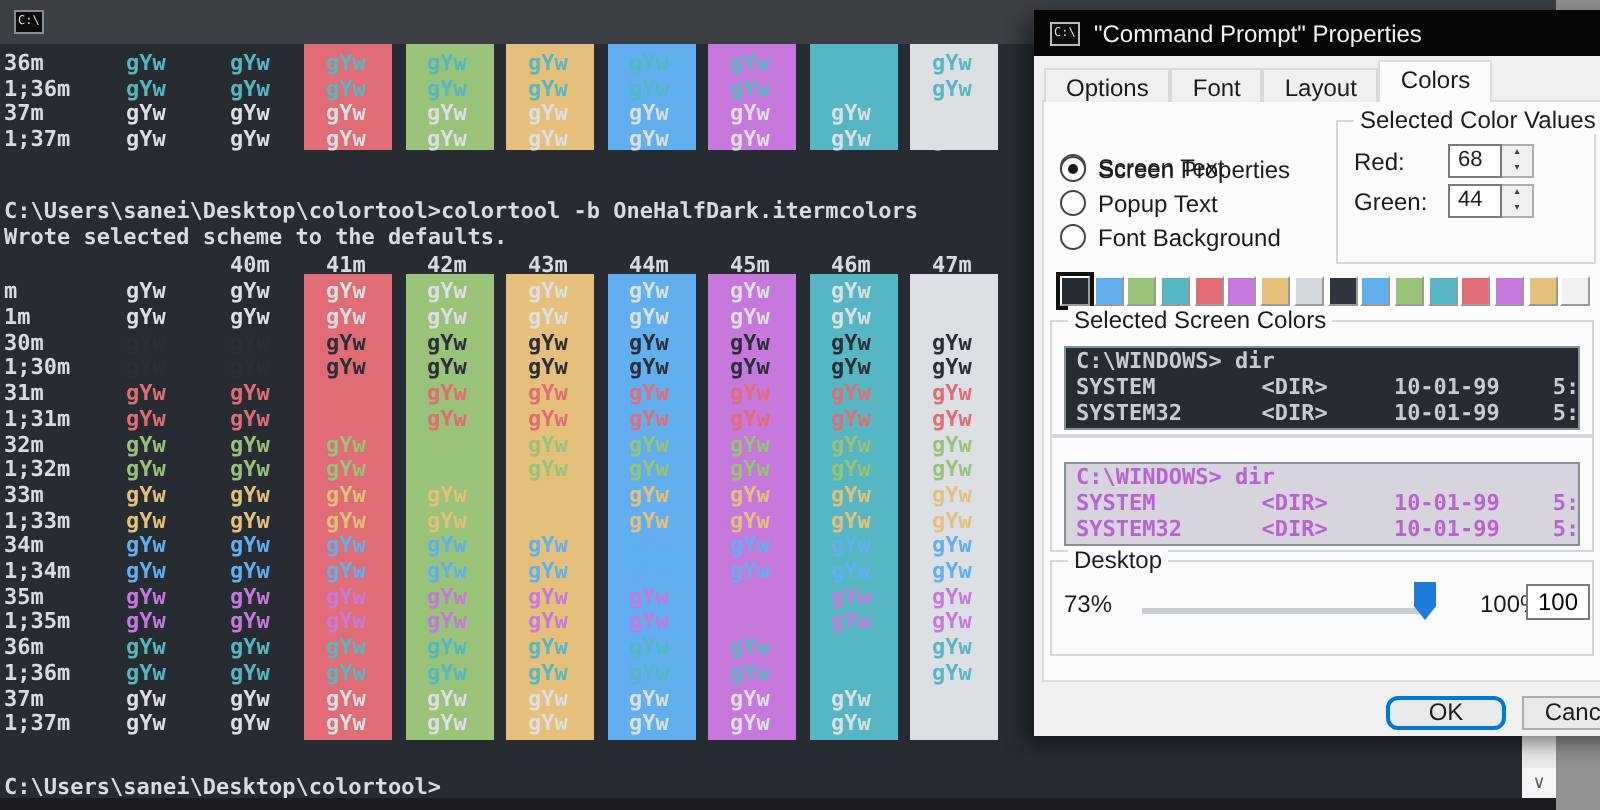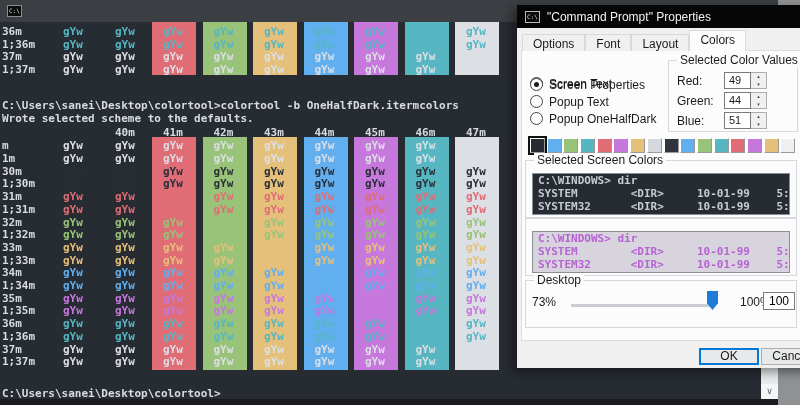--- a/index.html
+++ b/index.html
@@ -155,44 +155,36 @@
   <div class="radio-row" style="top:72px;">
     <span class="radio-circle checked"></span>
     <span class="radio-label">Screen Properties</span>
   </div>
   <div class="radio-row" style="top:89px;">
     <span class="radio-circle"></span>
     <span class="radio-label">Popup Text</span>
   </div>
   <div class="radio-row" style="top:106px;">
     <span class="radio-circle"></span>
-    <span class="radio-label">Popup OneHalfDark</span>
+    <span class="radio-label">Font Background</span>
   </div>
 
   <div class="groupbox" style="left:151px; top:55px; width:130px; height:72px;">
     <span class="groupbox-title">Selected Color Values</span>
     <div class="cv-row" style="top:11px;">
       <span class="cv-label">Red:</span>
-      <span class="cv-box">49</span>
+      <span class="cv-box">68</span>
       <span class="spinner">
         <span class="spin-half">▴</span>
         <span class="spin-half">▾</span>
       </span>
     </div>
     <div class="cv-row" style="top:31px;">
       <span class="cv-label">Green:</span>
       <span class="cv-box">44</span>
-      <span class="spinner">
-        <span class="spin-half">▴</span>
-        <span class="spin-half">▾</span>
-      </span>
-    </div>
-    <div class="cv-row" style="top:51px;">
-      <span class="cv-label">Blue:</span>
-      <span class="cv-box">51</span>
       <span class="spinner">
         <span class="spin-half">▴</span>
         <span class="spin-half">▾</span>
       </span>
     </div>
   </div>
 
   <div class="palette">
       <div class="swatch selected" style="background: rgb(39, 44, 51);"></div>
       <div class="swatch" style="background: rgb(97, 175, 239);"></div>
@@ -231,15 +223,15 @@
 
   <div class="groupbox" style="left:8px; top:275px; width:272px; height:48px;">
     <span class="groupbox-title">Desktop</span>
     <span class="op-min">73%</span>
     <div class="op-track"></div>
     <div class="op-thumb"></div>
     <span class="op-max">100%</span>
     <input class="op-input" value="100" style="">
   </div>
 
-  <div class="btn default" style="left:182px;">OK</div>
+  <div class="btn default" style="left:176px;border-radius:6px;">OK</div>
   <div class="btn" style="left:244px;">Cancel</div>
 </div>
 
 </body></html>

